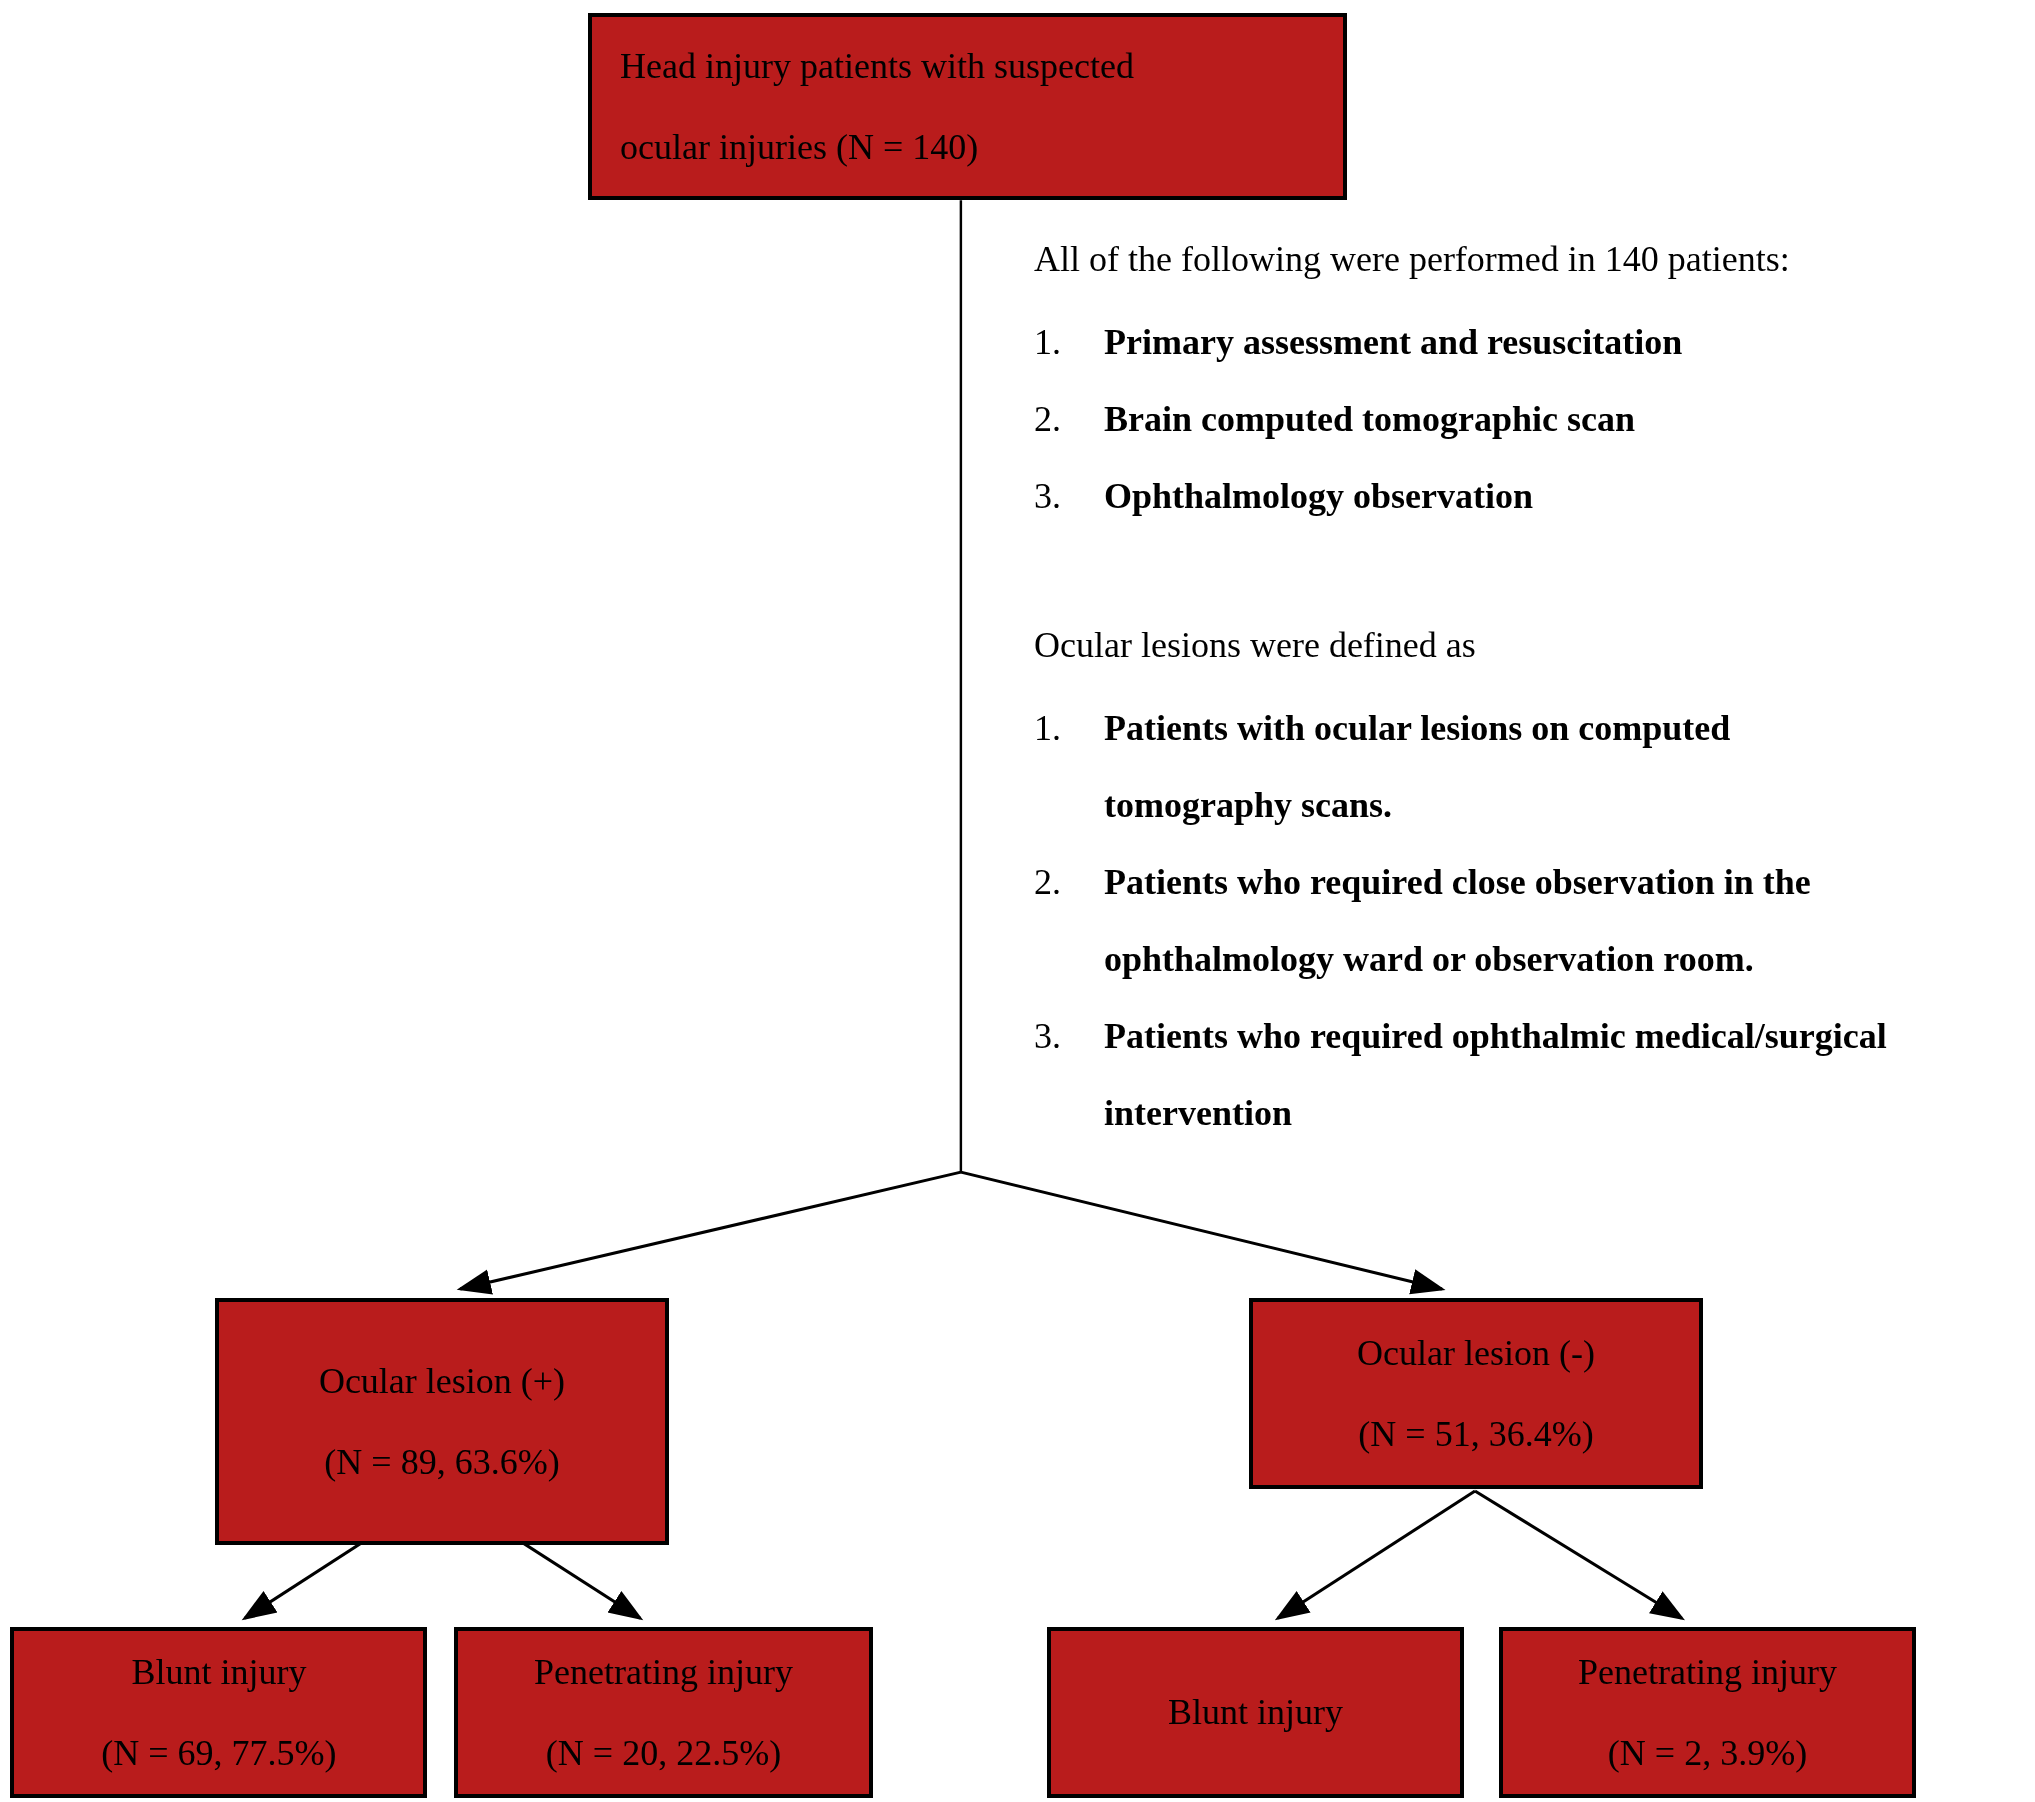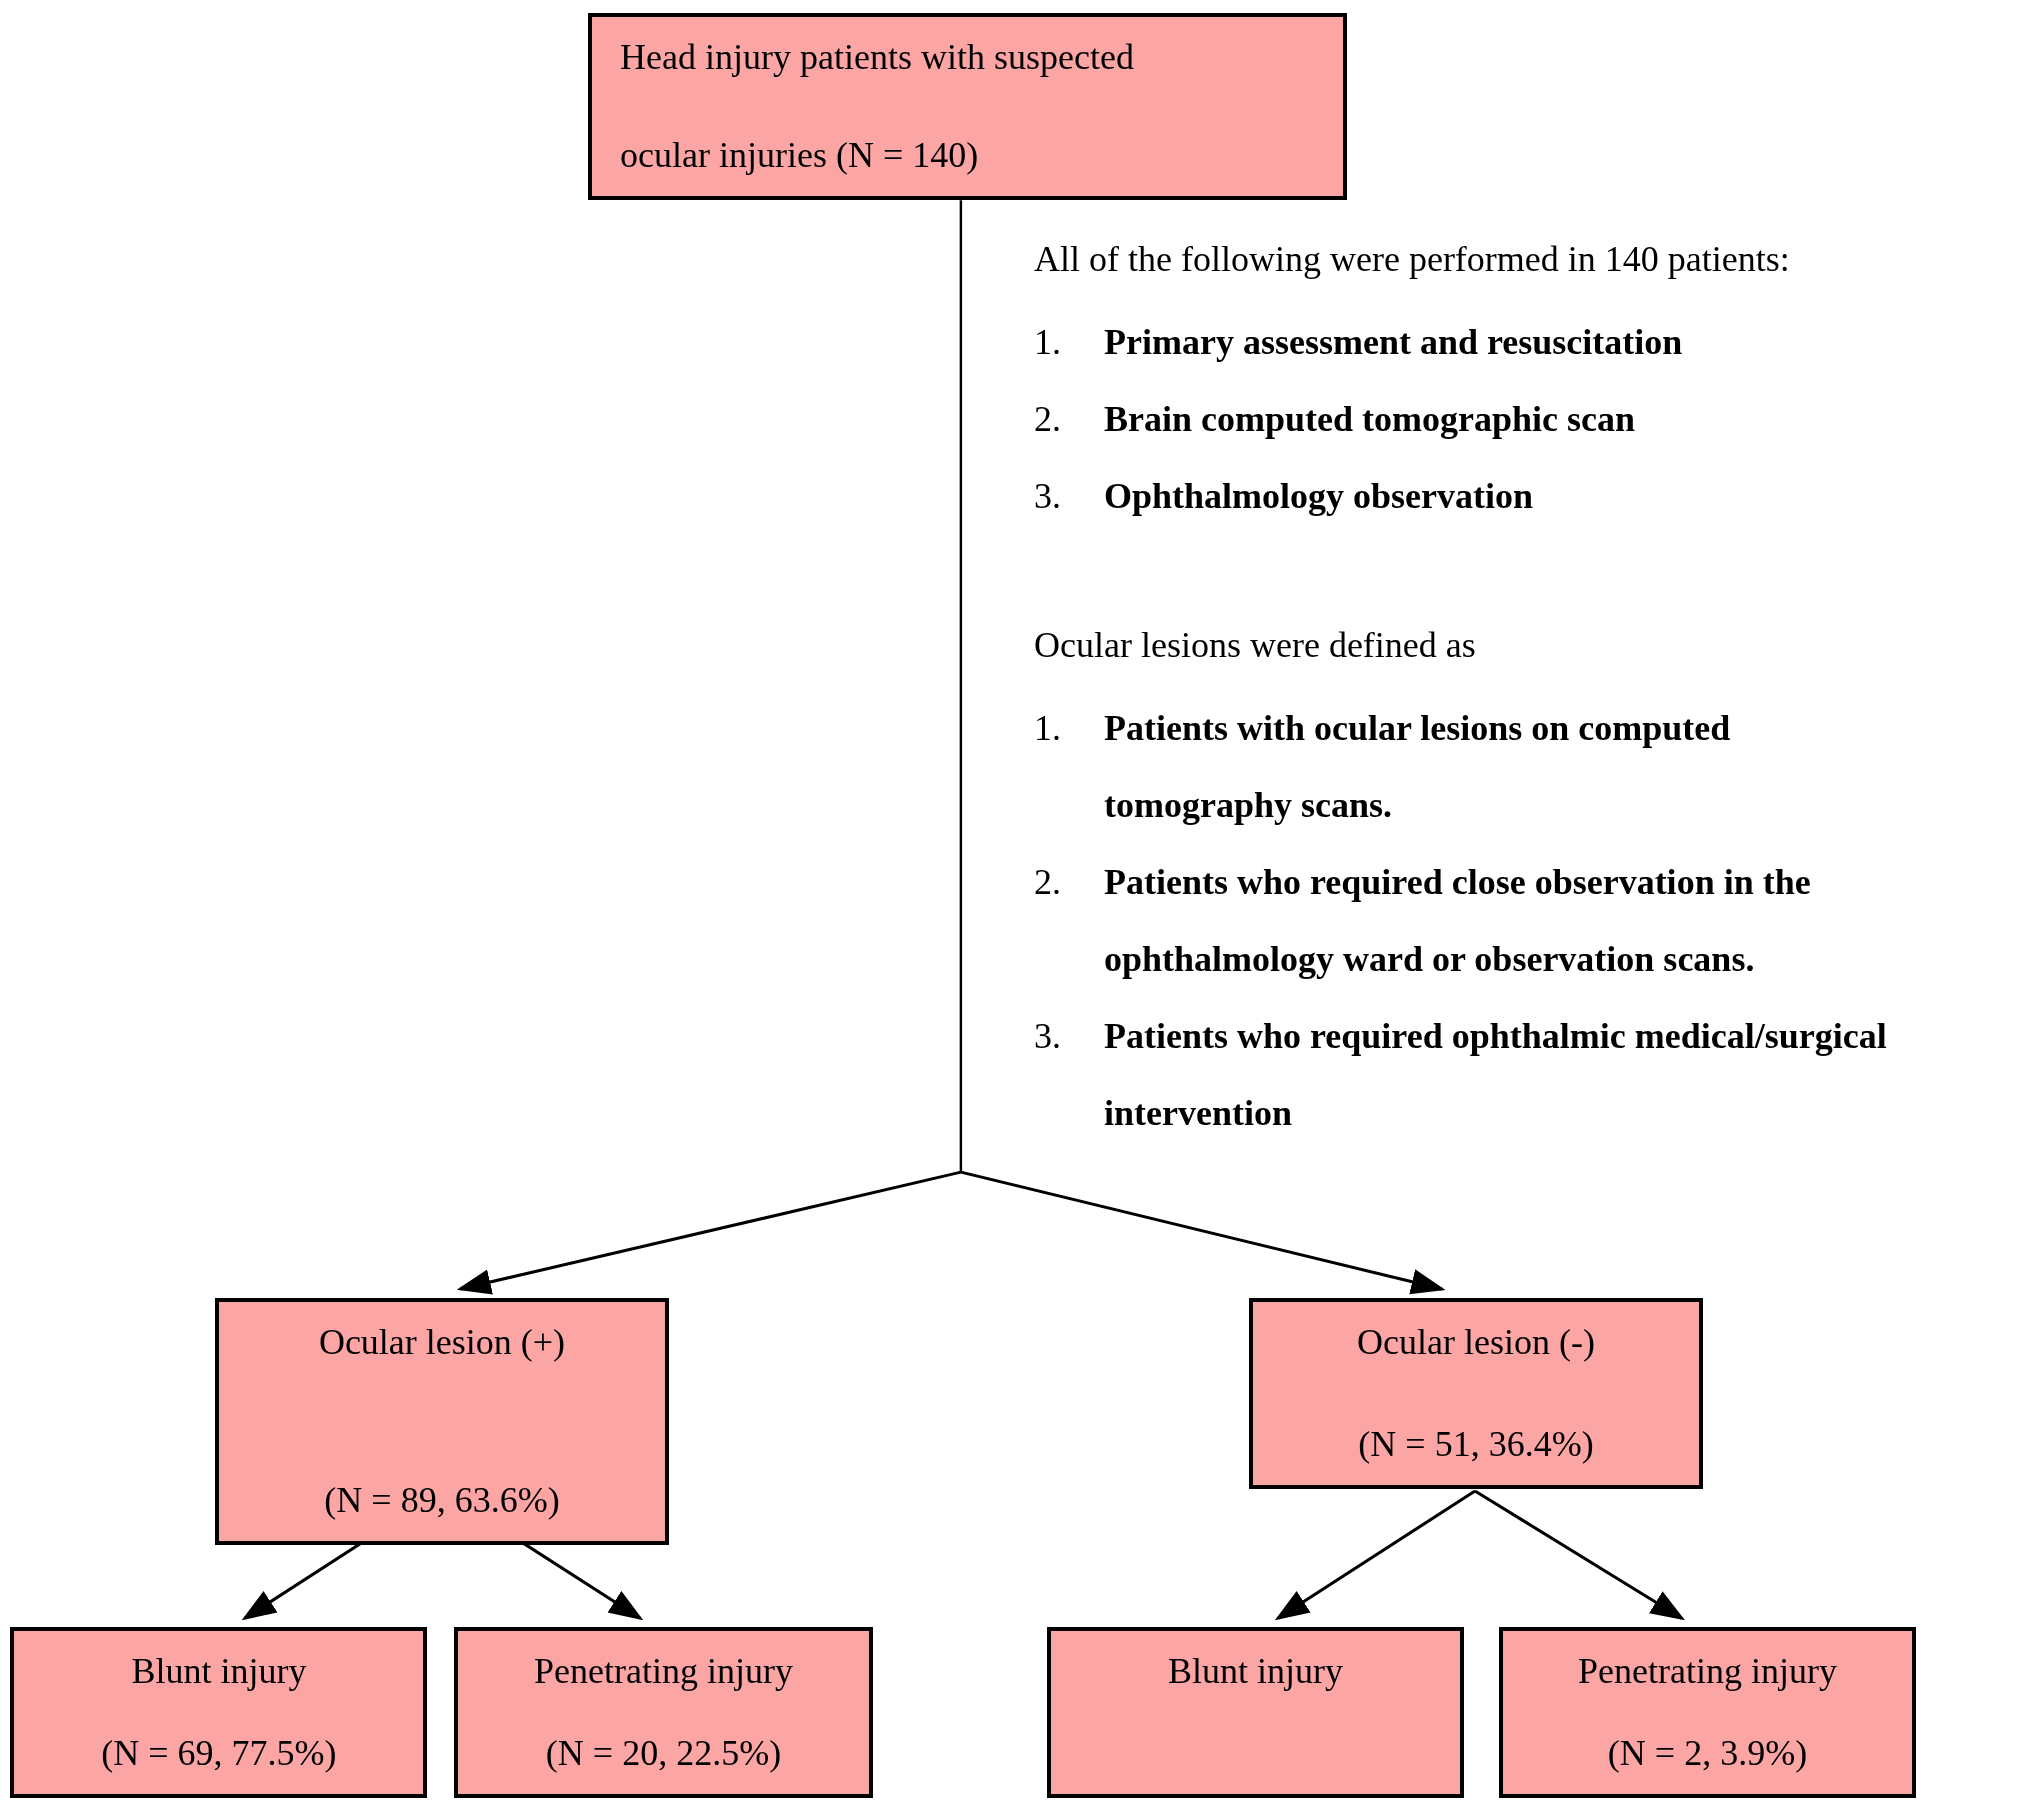--- a/index.html
+++ b/index.html
@@ -21,24 +21,24 @@
     left: 0;
     top: 0;
     width: 2035px;
     height: 1802px;
     display: block;
   }
   .box {
     position: absolute;
     box-sizing: border-box;
     border: 4.9px solid #000000;
-    background: #fca5a5;
+    background: #b91c1c;
     display: flex;
     flex-direction: column;
-    justify-content: space-between;
+    justify-content: center;
     align-items: center;
     font-size: 36px;
     line-height: 81px;
     text-align: center;
     white-space: nowrap;
   }
   .box.left-align {
     align-items: flex-start;
     padding-left: 28px;
     text-align: left;
@@ -144,21 +144,21 @@
         <div class="note-marker">1.</div>
         <div class="note-lines">
           <div>Patients with ocular lesions on computed</div>
           <div>tomography scans.</div>
         </div>
       </div>
       <div class="note-item">
         <div class="note-marker">2.</div>
         <div class="note-lines">
           <div>Patients who required close observation in the</div>
-          <div>ophthalmology ward or observation scans.</div>
+          <div>ophthalmology ward or observation room.</div>
         </div>
       </div>
       <div class="note-item">
         <div class="note-marker">3.</div>
         <div class="note-lines">
           <div>Patients who required ophthalmic medical/surgical</div>
           <div>intervention</div>
         </div>
       </div>
     </div>

